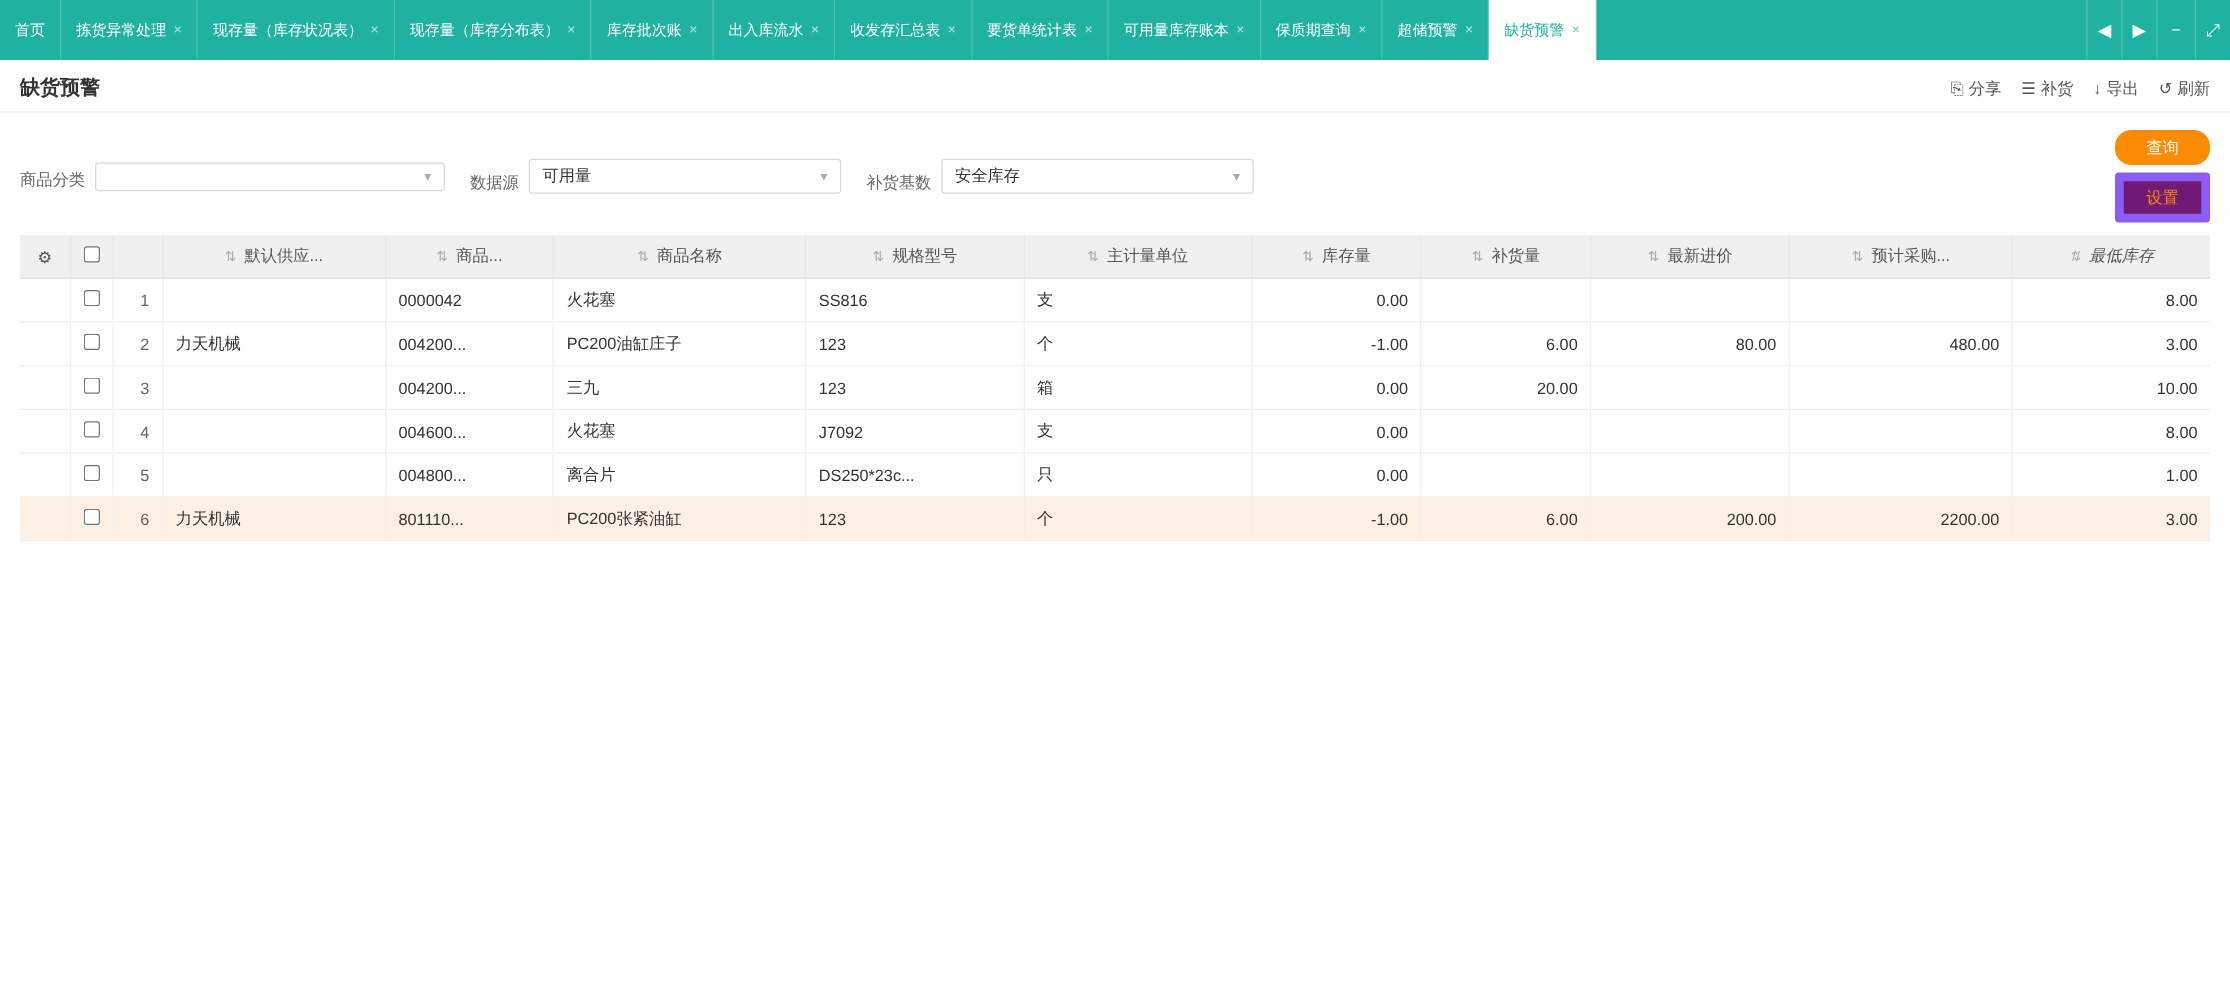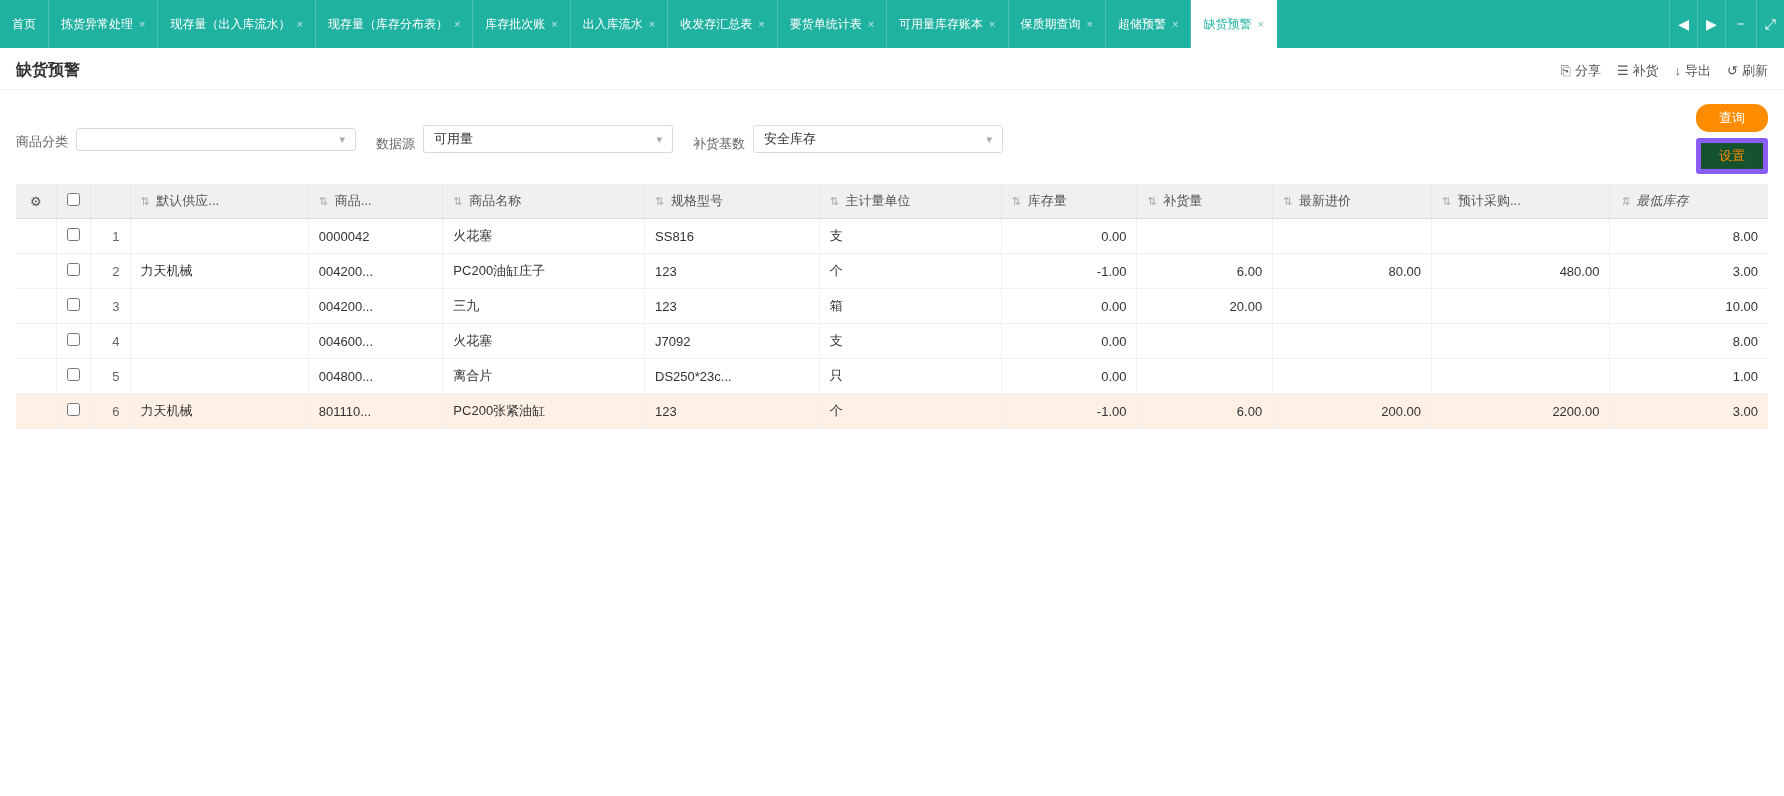--- a/index.html
+++ b/index.html
@@ -139,44 +139,44 @@
     .btn-query {
       background: #ff8c00;
       color: #fff;
       border: none;
       border-radius: 13px;
       padding: 5px 20px;
       cursor: pointer;
       font-size: 13px;
     }
     .btn-settings {
-      background: #14532d;
+      background: #701a75;
       color: #ff8c00;
-      border: 5px solid #8b5cf6;
+      border: 7px solid #8b5cf6;
       border-radius: 3px;
       padding: 4px 18px;
       cursor: pointer;
       font-size: 13px;
     }
 
     
     .table-container {
       padding: 0 16px;
     }
     table {
       width: 100%;
       border-collapse: collapse;
       font-size: 13px;
     }
     thead tr {
       background: #f0f0f0;
     }
     thead th {
       padding: 8px 10px;
-      text-align: left;
+      text-align: center;
       font-weight: normal;
       color: #555;
       border-bottom: 1px solid #ddd;
       border-right: 1px solid #e8e8e8;
       white-space: nowrap;
     }
     thead th:last-child { border-right: none; font-style: italic; }
     tbody tr {
       border-bottom: 1px solid #f0f0f0;
     }
@@ -217,21 +217,21 @@
 
 <div class="tab-bar">
   <div class="tab-item">
     <span>首页</span>
   </div>
   <div class="tab-item">
     <span>拣货异常处理</span>
     <span class="tab-close">×</span>
   </div>
   <div class="tab-item">
-    <span>现存量（出入库流水）</span>
+    <span>现存量（库存状况表）</span>
     <span class="tab-close">×</span>
   </div>
   <div class="tab-item">
     <span>现存量（库存分布表）</span>
     <span class="tab-close">×</span>
   </div>
   <div class="tab-item">
     <span>库存批次账</span>
     <span class="tab-close">×</span>
   </div>

